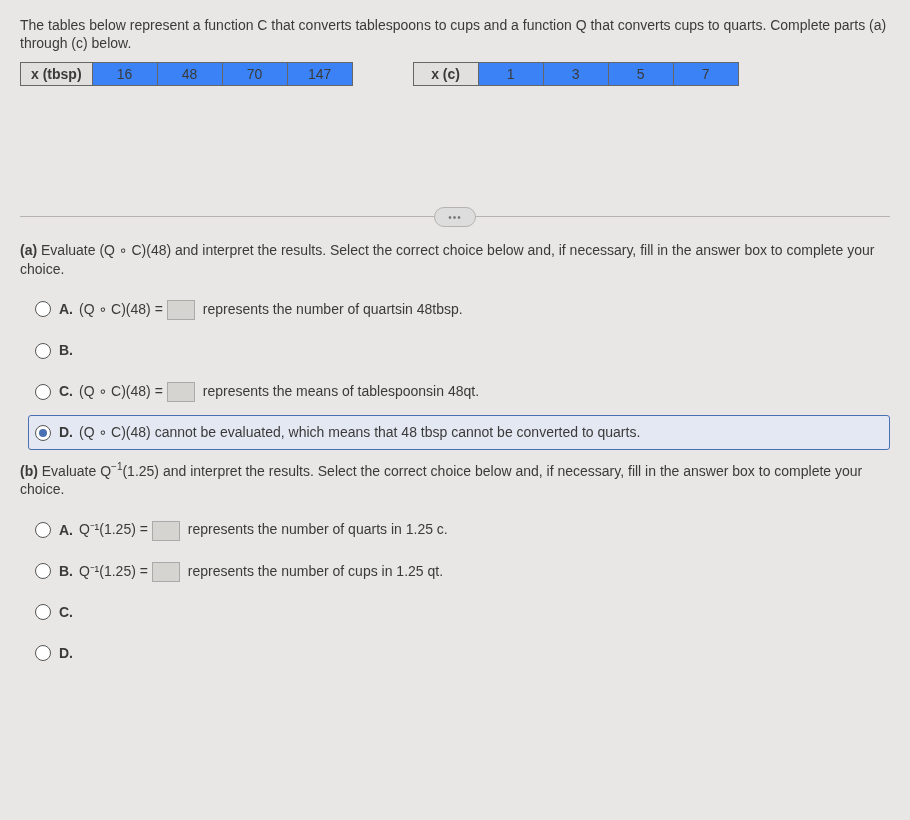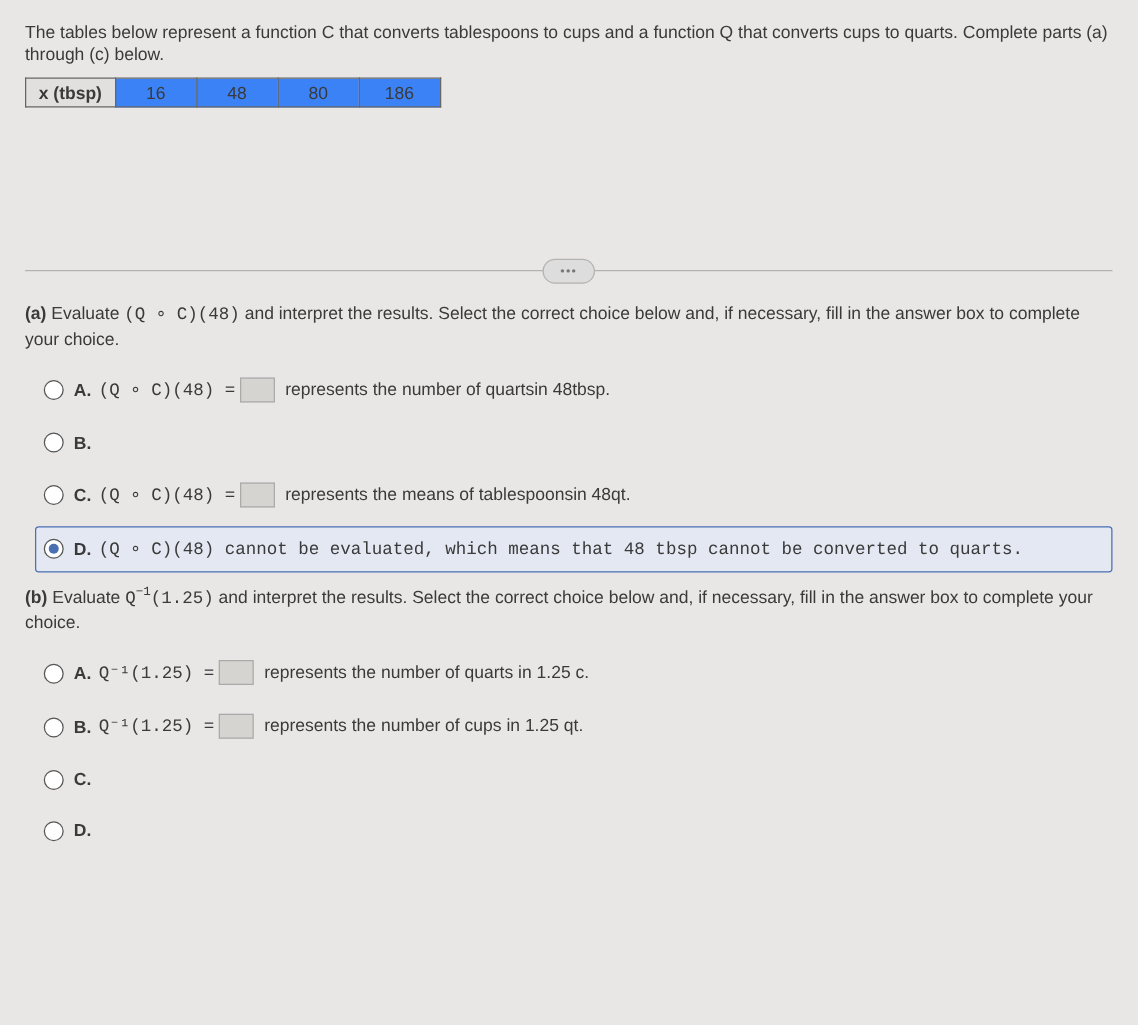--- a/index.html
+++ b/index.html
@@ -103,43 +103,50 @@
   }
   .ans-box {
     display: inline-block;
     width: 26px;
     height: 18px;
     background: #d6d4d1;
     border: 1px solid #aaa;
     vertical-align: middle;
     margin: 0 4px;
   }
-  .math { font-family: Liberation Mono, monospace; }
+  .math { font-family: Liberation Sans, sans-serif; }
   sup { font-size: 10px; }
 </style>
 </head>
 <body>
 
 <div class="problem-text">The tables below represent a function C that converts tablespoons to cups and a function Q that converts cups to quarts. Complete parts (a) through (c) below.</div>
 
 <div class="tables-row">
   <table class="data">
     <tbody>
         <tr>
       <td class="hdr">x (tbsp)</td>
       <td>16</td>
       <td>48</td>
-      <td>80</td>
-      <td>186</td>
+      <td>70</td>
+      <td>147</td>
     </tr>
   </tbody>
     </table>
 
   <table class="data">
     <tbody>
+        <tr>
+      <td class="hdr">x (c)</td>
+      <td>1</td>
+      <td>3</td>
+      <td>5</td>
+      <td>7</td>
+    </tr>
   </tbody>
     </table>
 </div>
 
 <div class="divider-wrap">
   <div class="divider-pill">•••</div>
 </div>
 
 <div class="part-text">
   <b>(a)</b> Evaluate <span class="math">(Q ∘ C)(48)</span> and interpret the results. Select the correct choice below and, if necessary, fill in the answer box to complete your choice.

